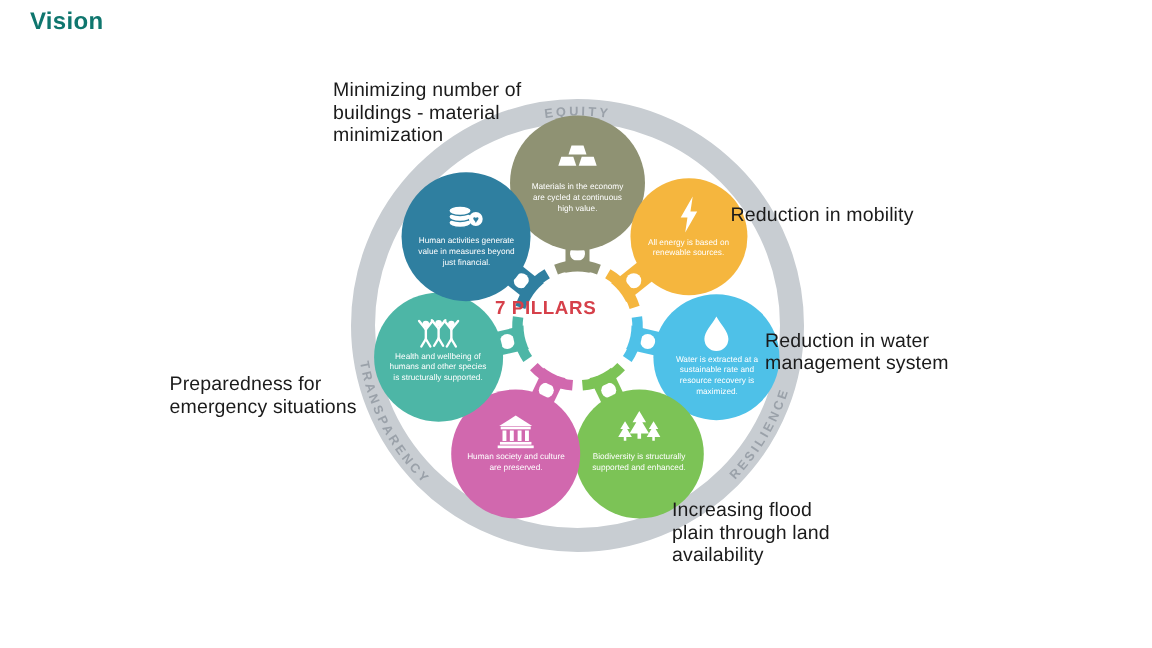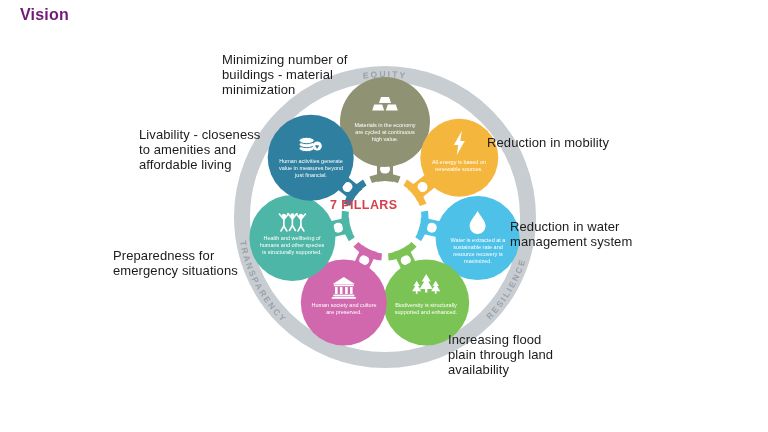--- a/index.html
+++ b/index.html
@@ -1,20 +1,20 @@
 <!DOCTYPE html>
 <html><head>
 <meta charset="utf-8">
 <style>
   html,body{margin:0;padding:0;}
   body{width:768px;height:432px;background:#ffffff;overflow:hidden;
        font-family:"Liberation Sans",sans-serif;position:relative;}
   .canvas{position:absolute;inset:0;width:768px;height:432px;}
   .vision-title{position:absolute;left:20px;top:6px;font-size:16px;font-weight:bold;
-       color:#701a75;letter-spacing:.2px;}
+       color:#0f766e;letter-spacing:.2px;}
   svg.diagram{position:absolute;left:0;top:0;}
   .ring-word{font-size:8.5px;font-weight:bold;letter-spacing:2px;}
   .annotation{position:absolute;font-size:13px;font-weight:normal;color:#1b1b1b;
        line-height:15px;white-space:pre-line;letter-spacing:.1px;}
   .ann-buildings{left:222px;top:52px;}
   .ann-mobility{left:487px;top:135px;text-align:center;}
   .ann-livability{left:139px;top:127px;}
   .ann-preparedness{left:113px;top:219px;margin-top:29px;}
   .ann-water{left:510px;top:219px;}
   .ann-flood{left:448px;top:332px;}
@@ -154,23 +154,20 @@
   <div class="caption cap-water">Water is extracted at a sustainable rate and resource recovery is maximized.</div>
   <div class="caption cap-biodiversity">Biodiversity is structurally supported and enhanced.</div>
   <div class="caption cap-society">Human society and culture are preserved.</div>
   <div class="caption cap-health">Health and wellbeing of humans and other species is structurally supported.</div>
   <div class="caption cap-value">Human activities generate value in measures beyond just financial.</div>
 
   <div class="annotation ann-buildings">Minimizing number of
 buildings - material
 minimization</div>
   <div class="annotation ann-mobility">Reduction in mobility</div>
-  <div class="annotation ann-livability">Livability - closeness
-to amenities and
-affordable living</div>
   <div class="annotation ann-preparedness">Preparedness for
 emergency situations</div>
   <div class="annotation ann-flood">Increasing flood
 plain through land
 availability</div>
   <div class="annotation ann-water">Reduction in water
 management system</div>
 
 </div>
 

